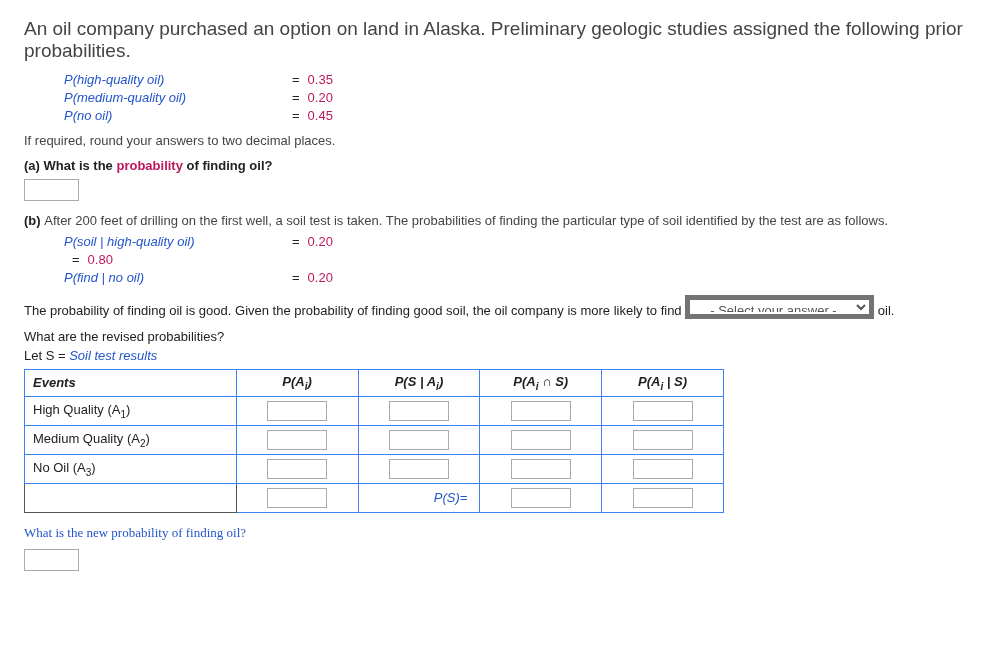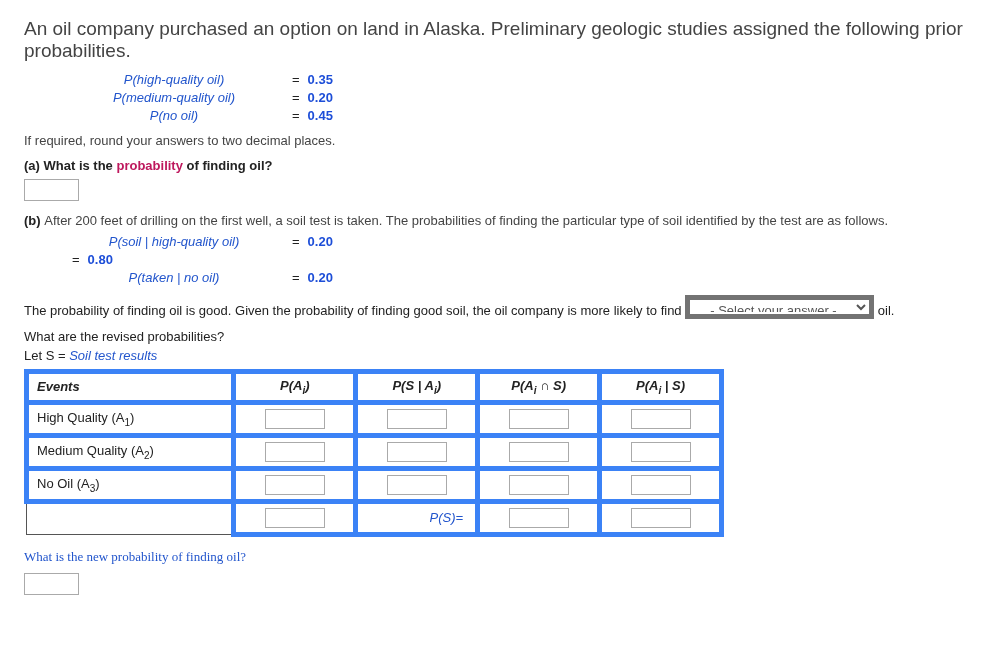--- a/index.html
+++ b/index.html
@@ -23,31 +23,31 @@
     }
     .prob-row {
       display: flex;
       align-items: center;
       margin-bottom: 3px;
       justify-content: flex-start;
     }
     .prob-label {
       color: #2255cc;
       font-style: italic;
-      text-align: center;
+      text-align: left;
       min-width: 220px;
     }
     .prob-eq {
       color: #222;
       margin: 0 8px;
       font-weight: normal;
     }
     .prob-val {
-      color: #1d4ed8;
-      font-weight: bold;
+      color: #be185d;
+      font-weight: normal;
     }
     .section-label {
       font-weight: bold;
       margin: 10px 0 6px 0;
       font-size: 13px;
     }
     .section-label span.part {
       font-weight: bold;
     }
     .note-text {
@@ -99,21 +99,21 @@
     .let-s-text .italic-blue { font-style: italic; color: #2255cc; }
 
     
     table.prob-table {
       border-collapse: collapse;
       width: 700px;
       margin: 6px 0 12px 0;
       font-size: 13px;
     }
     table.prob-table th, table.prob-table td {
-      border: 5px solid #3b82f6;
+      border: 1px solid #3b82f6;
       padding: 4px 8px;
       text-align: left;
       vertical-align: middle;
     }
     table.prob-table th {
       background: #fff;
       font-weight: bold;
       font-style: italic;
       color: #222;
       text-align: left;
@@ -186,21 +186,21 @@
     <div class="prob-row">
       <span class="prob-label italic-blue">P(soil | high-quality oil)</span>
       <span class="prob-eq">=</span>
       <span class="prob-val">0.20</span>
     </div>
     <div class="prob-row">
       <span class="prob-eq">=</span>
       <span class="prob-val">0.80</span>
     </div>
     <div class="prob-row">
-      <span class="prob-label italic-blue">P(taken | no oil)</span>
+      <span class="prob-label italic-blue">P(find | no oil)</span>
       <span class="prob-eq">=</span>
       <span class="prob-val">0.20</span>
     </div>
   </div>
 
   
 
   
   <div class="inline-select-row">
     <span>The probability of finding oil is good. Given the probability of finding good soil, the oil company is more likely to find</span>

